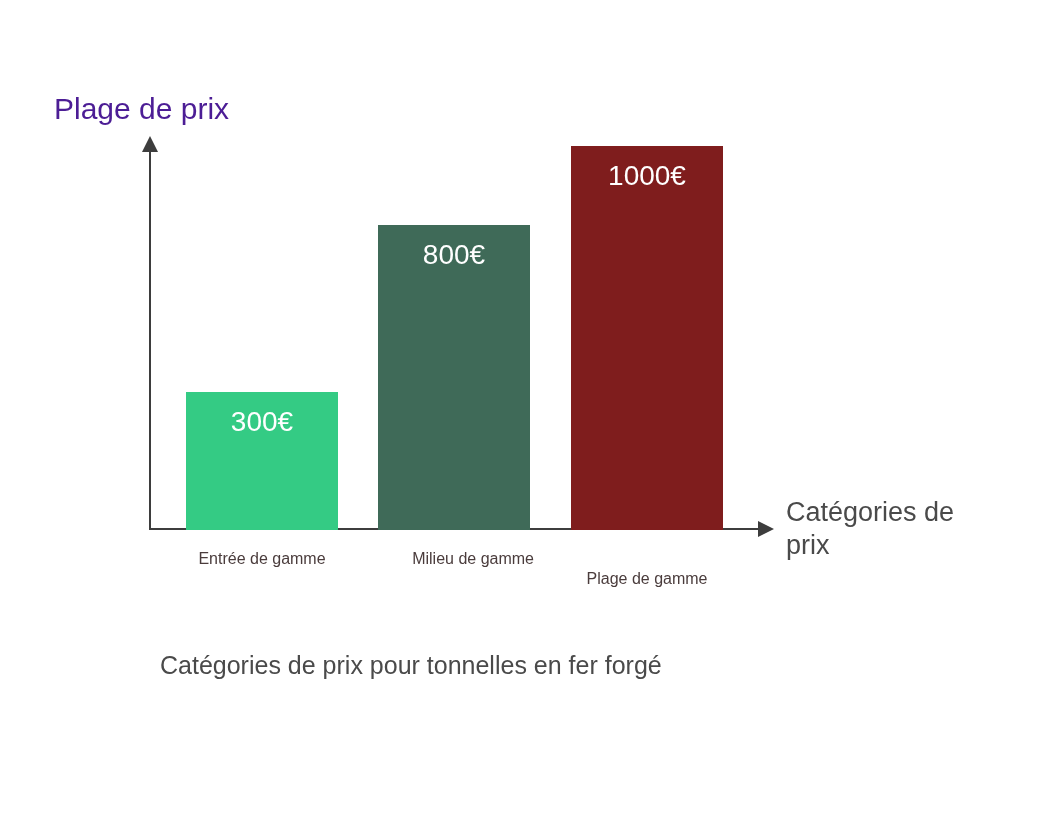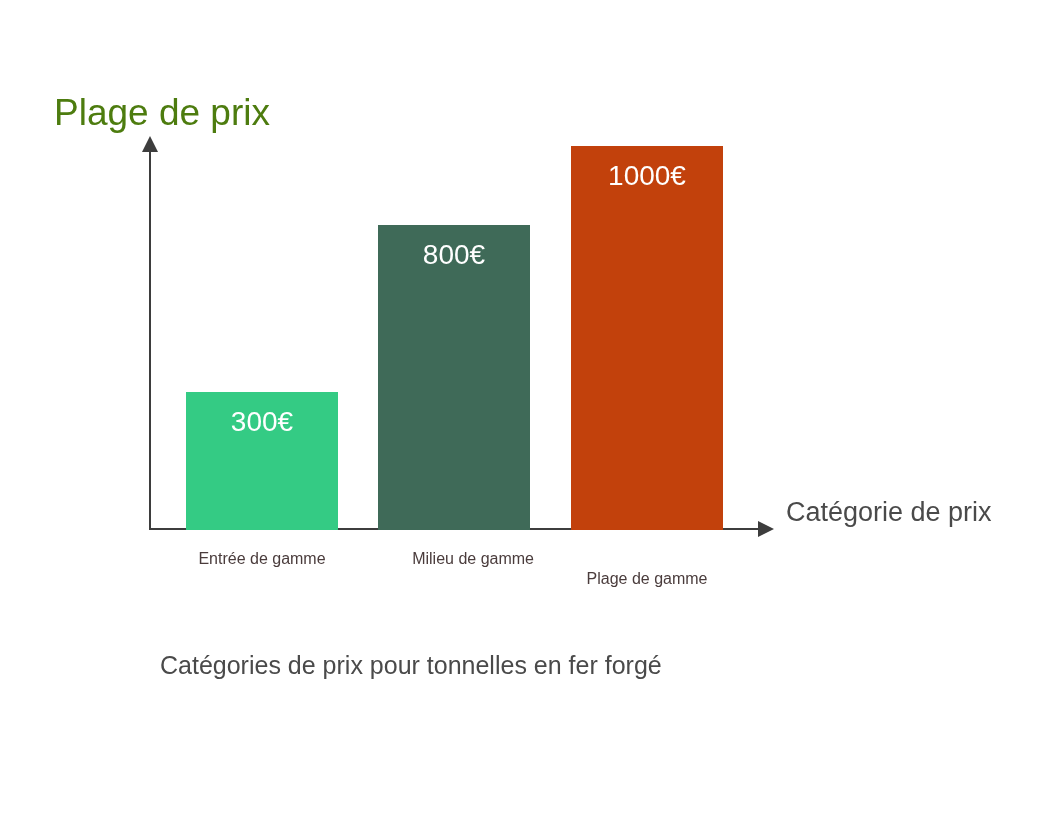--- a/index.html
+++ b/index.html
@@ -17,22 +17,22 @@
     position: relative;
     width: 1044px;
     height: 813px;
   }
 
   
   .y-axis-title {
     position: absolute;
     left: 54px;
     top: 92px;
-    font-size: 37px;
-    color: #4d7c0f;
+    font-size: 30px;
+    color: #4c1d95;
     white-space: nowrap;
   }
 
   
   .x-axis-title {
     position: absolute;
     left: 786px;
     top: 496px;
     width: 210px;
     font-size: 27px;
@@ -118,32 +118,32 @@
 <div id="chart-root">
 
   <div class="y-axis-title">Plage de prix</div>
 
   <div class="axis-line y-axis-line"></div>
   <div class="axis-arrow y-arrow"></div>
 
   <div class="axis-line x-axis-line"></div>
   <div class="axis-arrow x-arrow"></div>
 
-  <div class="x-axis-title">Catégorie de prix</div>
+  <div class="x-axis-title">Catégories de prix</div>
 
   <div class="bar" id="bar-0" style="left: 186px; width: 152px; height: 138px; background: rgb(52, 203, 132);">
     <span class="bar-value">300€</span>
   </div>
   <div class="bar-label" id="label-0" style="left:182px; top:548px; width:160px;">Entrée de gamme</div>
 
   <div class="bar" id="bar-1" style="left: 378px; width: 152px; height: 305px; background: rgb(63, 106, 88);">
     <span class="bar-value">800€</span>
   </div>
   <div class="bar-label" id="label-1" style="left:374px; top:548px; width:160px;text-align:right;">Milieu de gamme</div>
 
-  <div class="bar" id="bar-2" style="left: 571px; width: 152px; height: 384px; background: #c2410c;">
+  <div class="bar" id="bar-2" style="left: 571px; width: 152px; height: 384px; background: #7f1d1d;">
     <span class="bar-value">1000€</span>
   </div>
   <div class="bar-label" id="label-2" style="left:562px; top:568px; width:170px;">Plage de gamme</div>
 
   <div class="chart-caption">Catégories de prix pour tonnelles en fer forgé</div>
 
 </div>
 
 </body></html>

